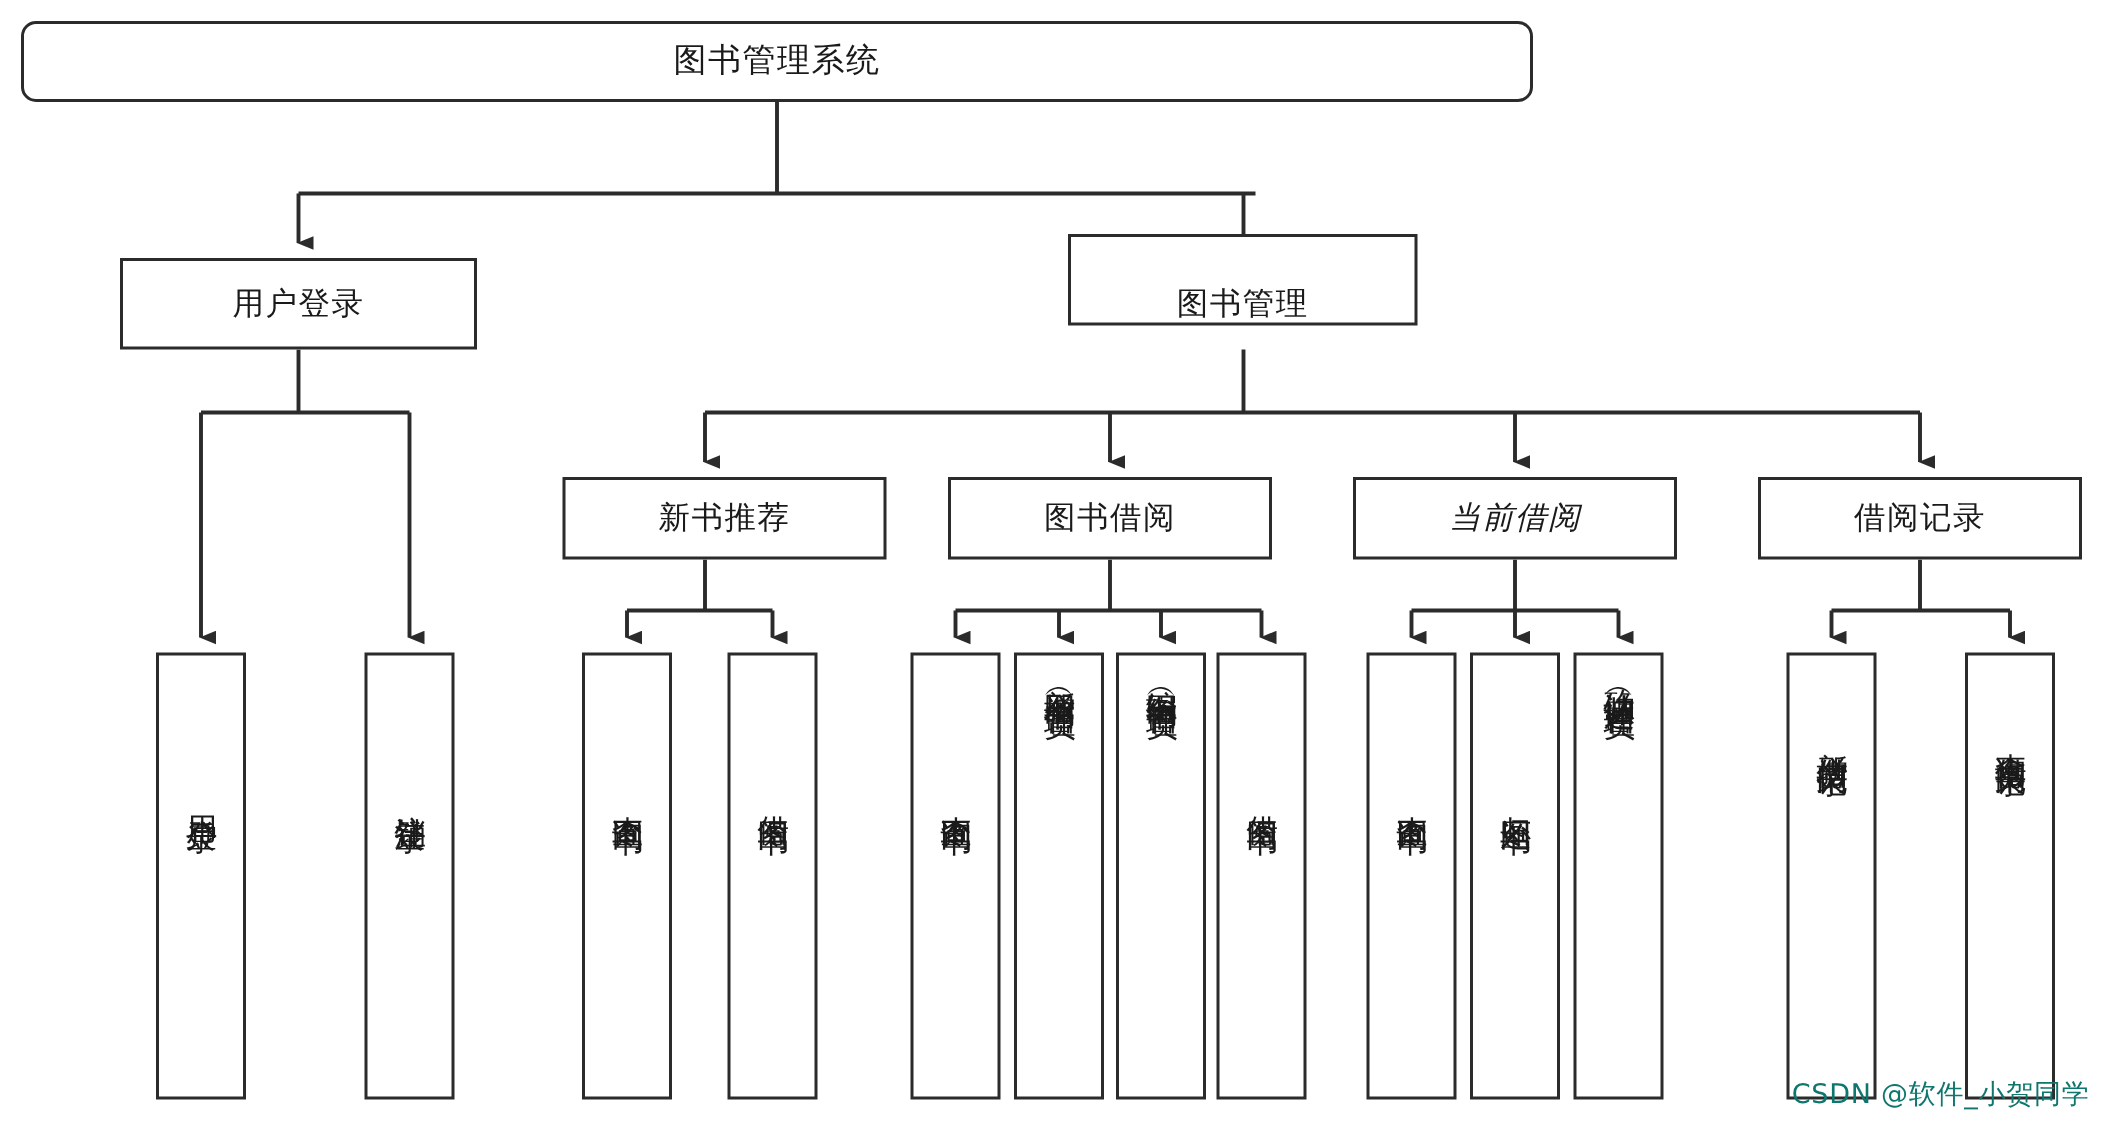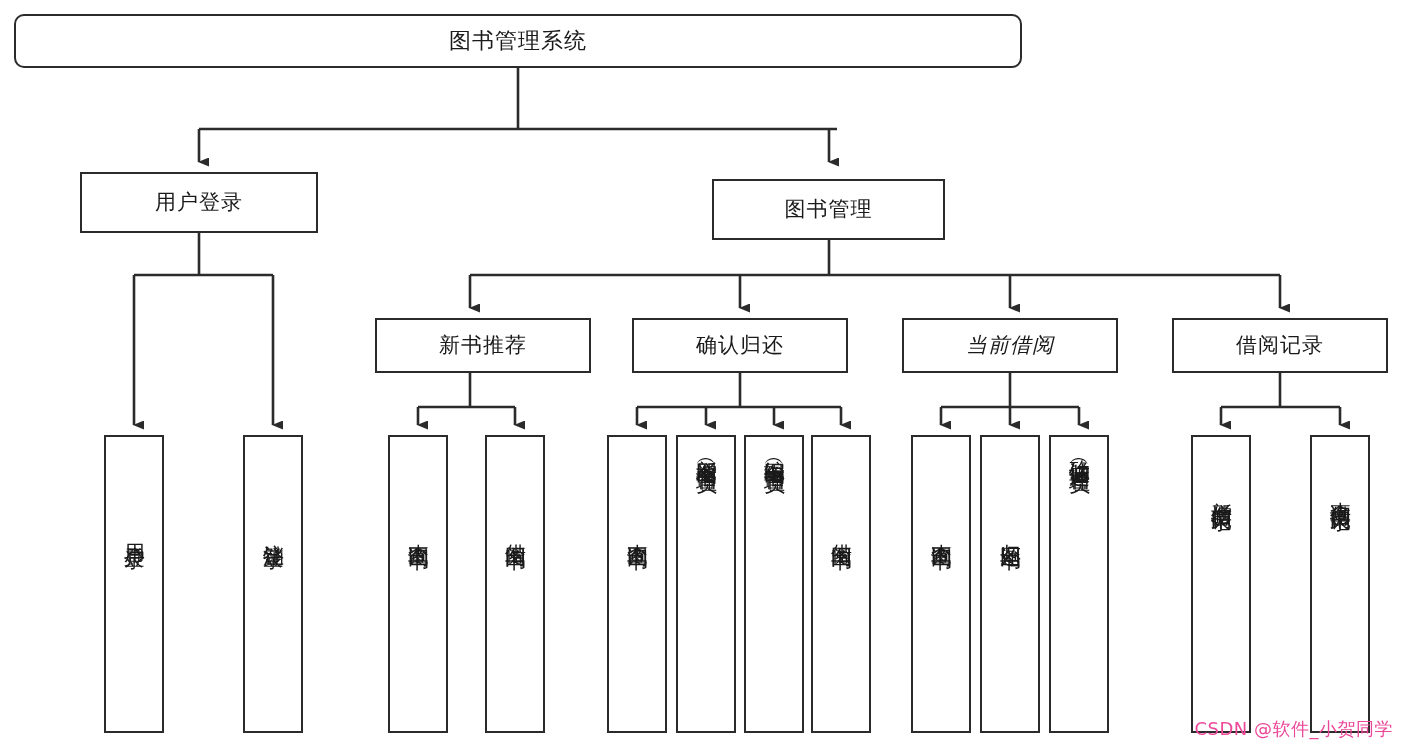--- a/index.html
+++ b/index.html
@@ -67,21 +67,21 @@
     margin-top: 44px;
   }
   .leaf-tall .vtext {
     margin-top: 2px;
   }
   .watermark {
     position: absolute;
     right: 12px;
     bottom: 6px;
     font-size: 18px;
-    color: #ec4899;
+    color: #0f766e;
     letter-spacing: 0.5px;
     z-index: 3;
     white-space: nowrap;
   }
 </style>
 </head>
 <body>
 
 <div id="canvas">
 
@@ -136,30 +136,30 @@
   </svg>
 
   <div class="node horizontal root" style="left:14px; top:14px; width:1008px; height:54px;border-radius:10px;">
     <span>图书管理系统</span>
   </div>
 
   <div class="node horizontal" style="left:80px; top:172px; width:238px; height:61px;">
     <span>用户登录</span>
   </div>
 
-  <div class="node horizontal" style="left:712px; top:179px; width:233px; height:61px;">
+  <div class="node horizontal" style="left:712px; top:156px; width:233px; height:61px;align-items:flex-end;">
     <span>图书管理</span>
   </div>
 
   <div class="node horizontal" style="left:362px; top:318px; width:216px; height:55px;margin-left:13px;">
     <span>新书推荐</span>
   </div>
 
   <div class="node horizontal" style="left:632px; top:318px; width:216px; height:55px;">
-    <span>确认归还</span>
+    <span>图书借阅</span>
   </div>
 
   <div class="node horizontal" style="left:902px; top:318px; width:216px; height:55px;font-style:italic;">
     <span>当前借阅</span>
   </div>
 
   <div class="node horizontal" style="left:1172px; top:318px; width:216px; height:55px;">
     <span>借阅记录</span>
   </div>
 

